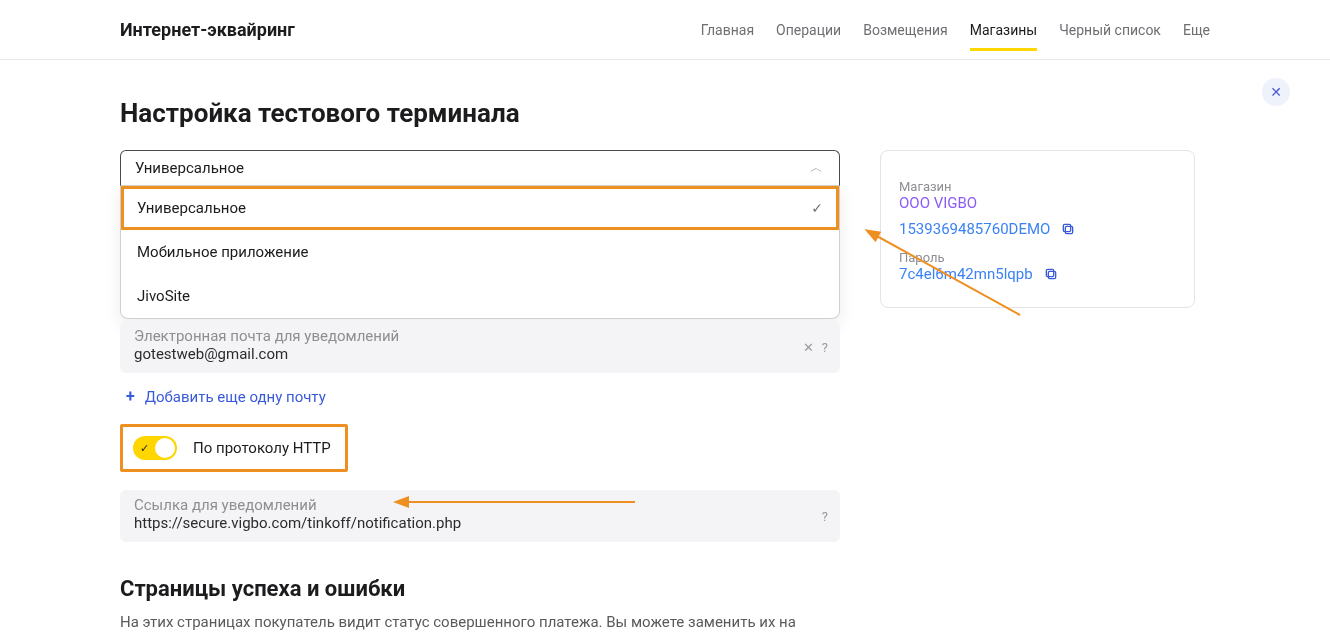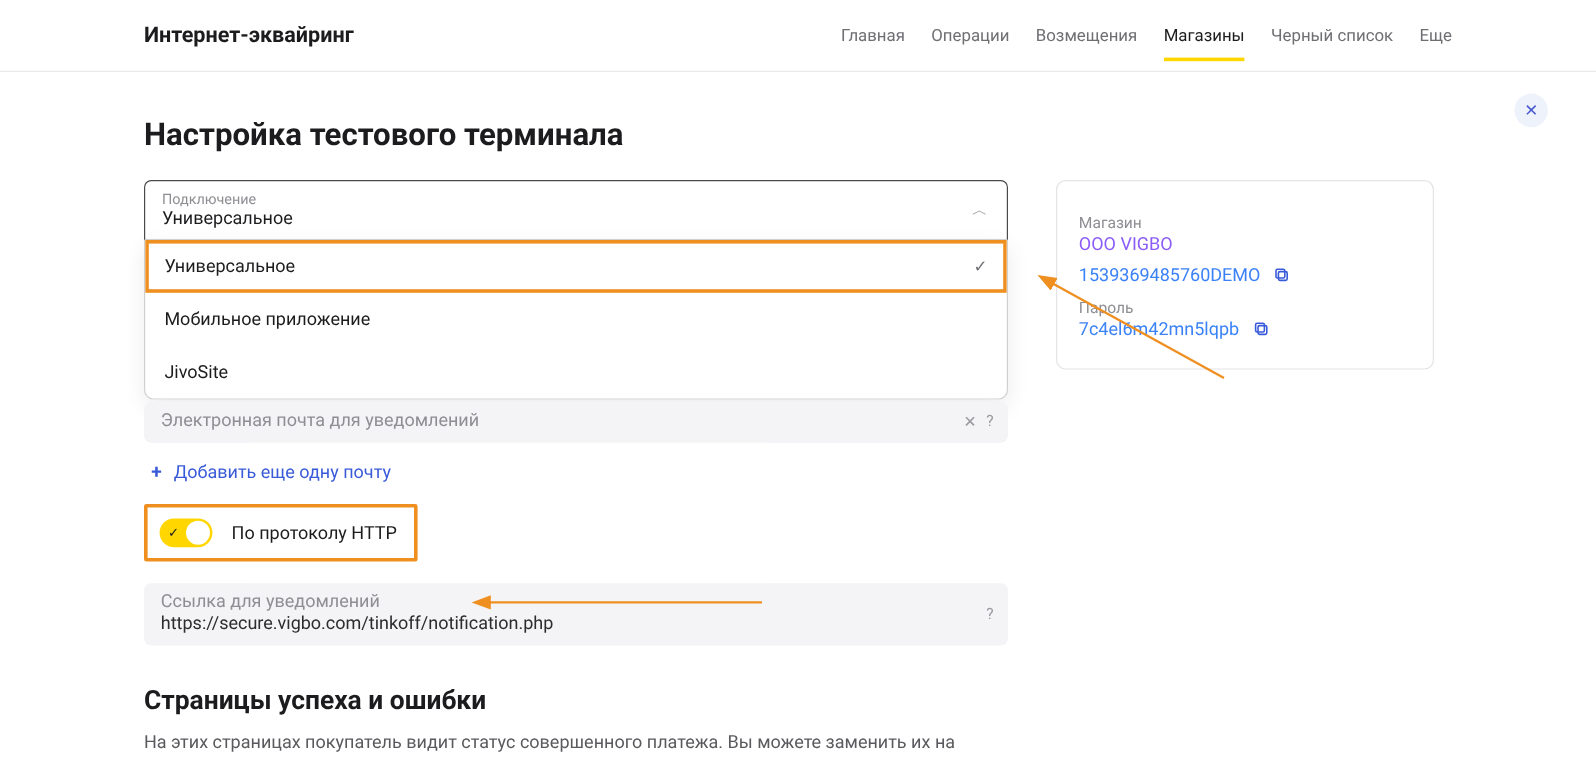--- a/index.html
+++ b/index.html
@@ -241,40 +241,40 @@
   <span>✕</span>
 </div>
 
 <div class="page">
   <h1 class="page-title">Настройка тестового терминала</h1>
 
   <div class="content-wrap">
     <div class="main-col">
 
       <div class="select-box">
-        <div class="select-label">Подключение</div>
         <div class="select-value">Универсальное</div>
         <span class="chevron">︿</span>
       </div>
 
       <div class="dropdown">
         <div class="dd-item selected-hl">
           <span>Универсальное</span>
           <span class="check">✓</span>
         </div>
         <div class="dd-item">
           <span>Мобильное приложение</span>
         </div>
         <div class="dd-item">
           <span>JivoSite</span>
         </div>
       </div>
 
       <div class="field-gray">
         <div class="fl-label">Электронная почта для уведомлений</div>
+        <div class="fl-value">gotestweb@gmail.com</div>
         <div class="field-icons">
           <span>✕</span>
           <span>?</span>
         </div>
       </div>
 
       <div class="add-link">
         <span class="plus">+</span>
         <span>Добавить еще одну почту</span>
       </div>

